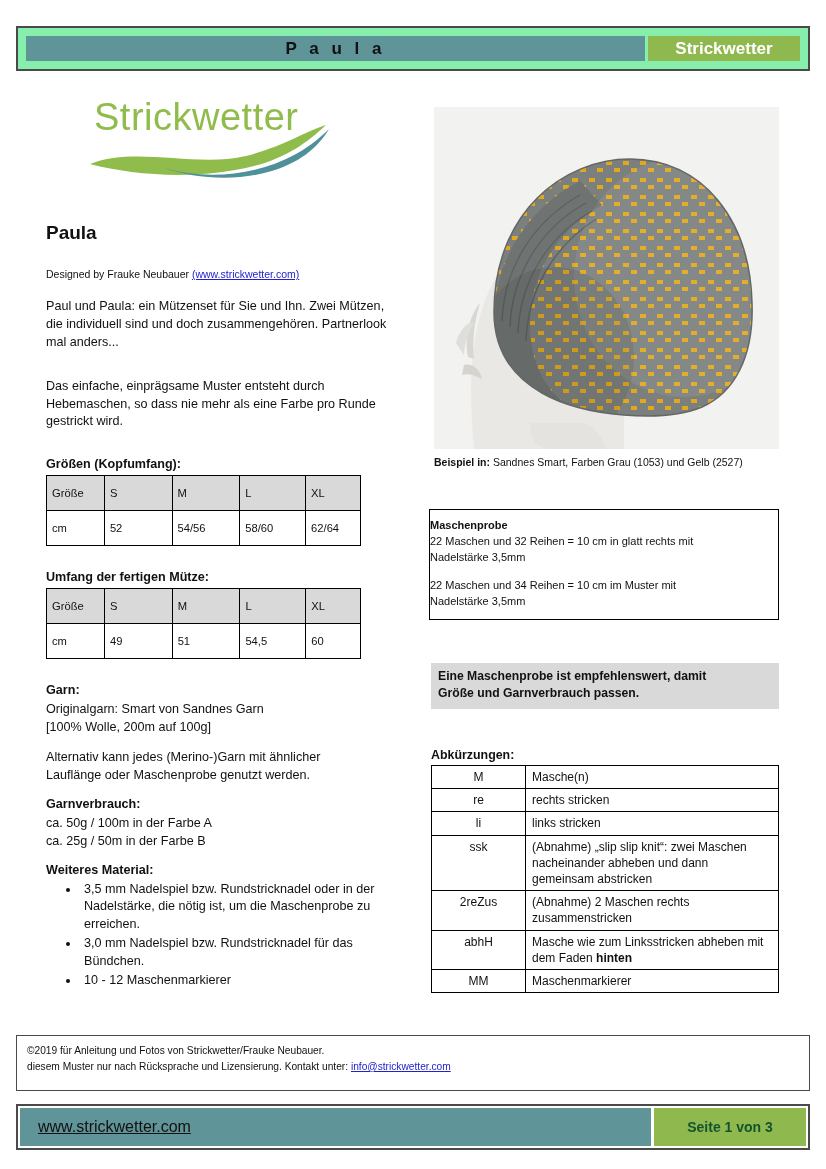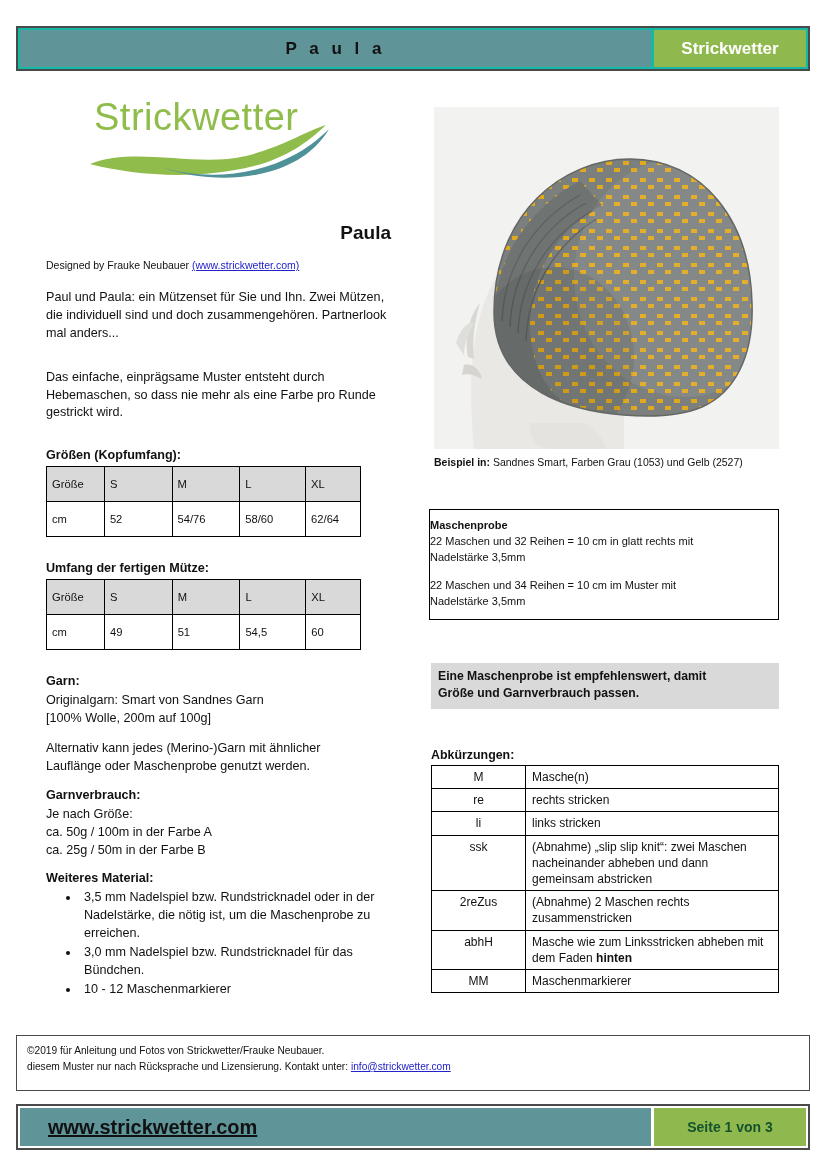--- a/index.html
+++ b/index.html
@@ -10,22 +10,22 @@
     color: #111;
     overflow: hidden;
   }
   .page { position: relative; width: 826px; height: 1169px; }
 
   
   .header-frame {
     position: absolute; left: 16px; top: 26px;
     width: 794px; height: 45px;
     border: 2px solid #4a4a4a;
-    background: #14b8a6;
-    padding: 2px;
+    background: #86efac;
+    padding: 8px;
     display: flex;
     justify-content: center;
   }
   .header-title {
     flex: 1;
     background: #5f9499;
     display: flex; align-items: center; justify-content: center;
     font-weight: bold; font-size: 17px;
     letter-spacing: 4px;
     color: #111;
@@ -45,23 +45,23 @@
     width: 250px; height: 90px;
   }
   .logo-wrap svg { width: 100%; height: 100%; display: block; }
 
   
   .left-col {
     position: absolute; left: 46px; top: 222px;
     width: 345px;
   }
   .pattern-title {
-    text-align: right;
+    text-align: left;
     font-size: 19px; font-weight: bold;
-    margin-bottom: 15px;
+    margin-bottom: 24px;
   }
   .designed-by {
     font-size: 10.5px;
     margin-bottom: 18px;
   }
   .designed-by a, .link {
     color: #2222cc; text-decoration: underline;
   }
   .para {
     font-size: 12.6px; line-height: 1.42;
@@ -169,22 +169,22 @@
     width: 794px; height: 46px;
     border: 2px solid #4a4a4a;
     background: #ffffff;
     padding: 2px;
     display: flex;
   }
   .footer-url {
     flex: 1;
     background: #5f9499;
     display: flex; align-items: center;
-    padding-left: 28px;
-    font-size: 20px; font-weight: bold;
+    padding-left: 18px;
+    font-size: 16px; font-weight: normal;
     color: #111; text-decoration: underline;
   }
   .footer-page {
     width: 152px;
     margin-left: 3px;
     background: #8fb94e;
     display: flex; align-items: center; justify-content: center;
     font-size: 14px; font-weight: bold;
     color: #14532d;
   }
@@ -229,21 +229,21 @@
           <tr class="hdr">
         <td>Größe</td>
         <td>S</td>
         <td>M</td>
         <td>L</td>
         <td>XL</td>
       </tr>
       <tr>
         <td>cm</td>
         <td>52</td>
-        <td>54/76</td>
+        <td>54/56</td>
         <td>58/60</td>
         <td>62/64</td>
       </tr>
     </tbody>
       </table>
 
     <div class="gap-md"></div>
 
     <div class="sec-head">Umfang der fertigen Mütze:</div>
     <table class="size-table">
@@ -270,21 +270,20 @@
     <div class="sec-head">Garn:</div>
     <div class="txtline">Originalgarn: Smart von Sandnes Garn</div>
     <div class="txtline">[100% Wolle, 200m auf 100g]</div>
     <div class="gap-sm"></div>
     <div class="txtline">Alternativ kann jedes (Merino-)Garn mit ähnlicher</div>
     <div class="txtline">Lauflänge oder Maschenprobe genutzt werden.</div>
 
     <div class="gap-sm"></div>
 
     <div class="sec-head">Garnverbrauch:</div>
-    <div class="txtline">Je nach Größe:</div>
     <div class="txtline">ca. 50g / 100m in der Farbe A</div>
     <div class="txtline">ca. 25g / 50m in der Farbe B</div>
 
     <div class="gap-sm"></div>
 
     <div class="sec-head">Weiteres Material:</div>
     <ul class="material-list">
       <li>3,5 mm Nadelspiel bzw. Rundstricknadel oder in der Nadelstärke, die nötig ist, um die Maschenprobe zu erreichen.</li>
       <li>3,0 mm Nadelspiel bzw. Rundstricknadel für das Bündchen.</li>
       <li>10 - 12 Maschenmarkierer</li>

